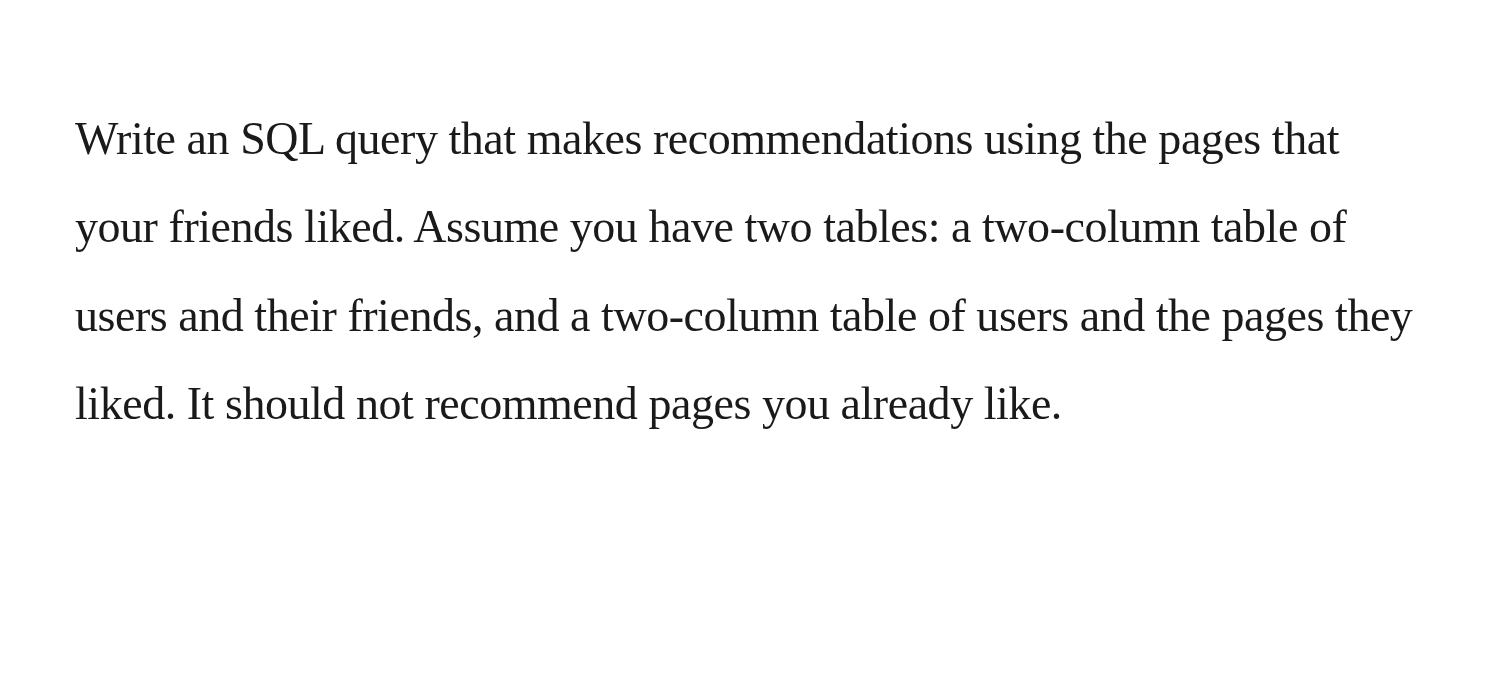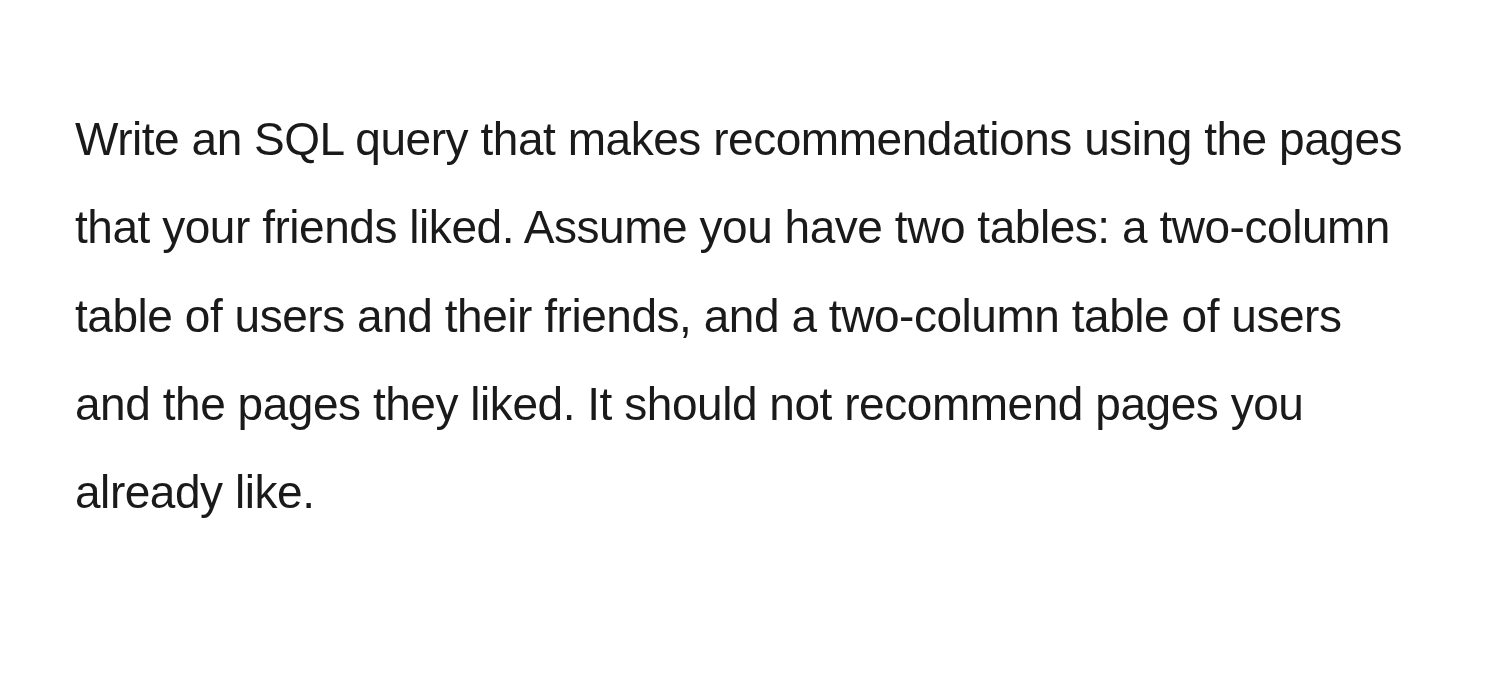--- a/index.html
+++ b/index.html
@@ -1,18 +1,19 @@
 <!DOCTYPE html>
 <html><head>
   <meta charset="utf-8">
   <style>
     * {
       margin: 0;
       padding: 0;
       box-sizing: border-box;
+      font-family: Liberation Serif, serif;
     }
     body {
       width: 1500px;
       height: 688px;
       background: #ffffff;
       font-family: -apple-system, BlinkMacSystemFont, "Segoe UI", Helvetica, Arial, sans-serif;
       display: flex;
       align-items: flex-start;
       justify-content: flex-start;
       padding: 95px 75px 60px 75px;

